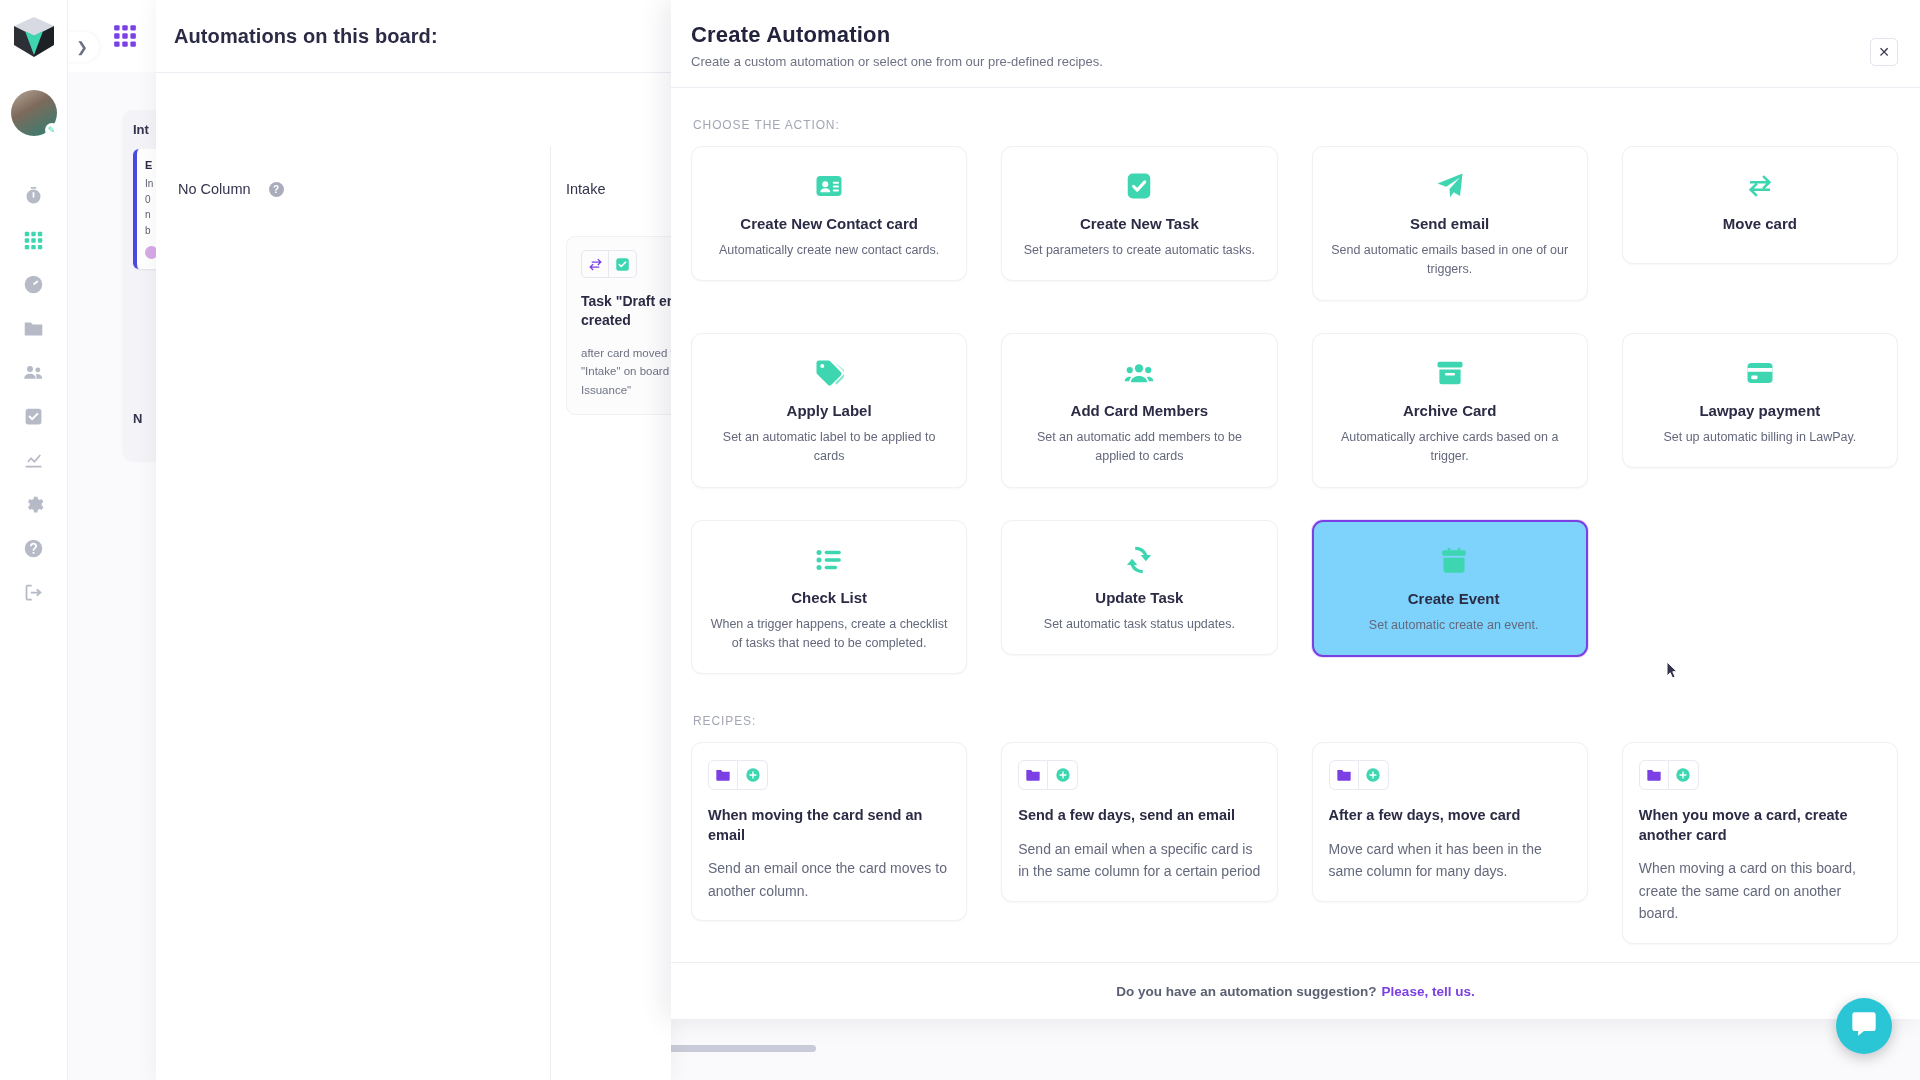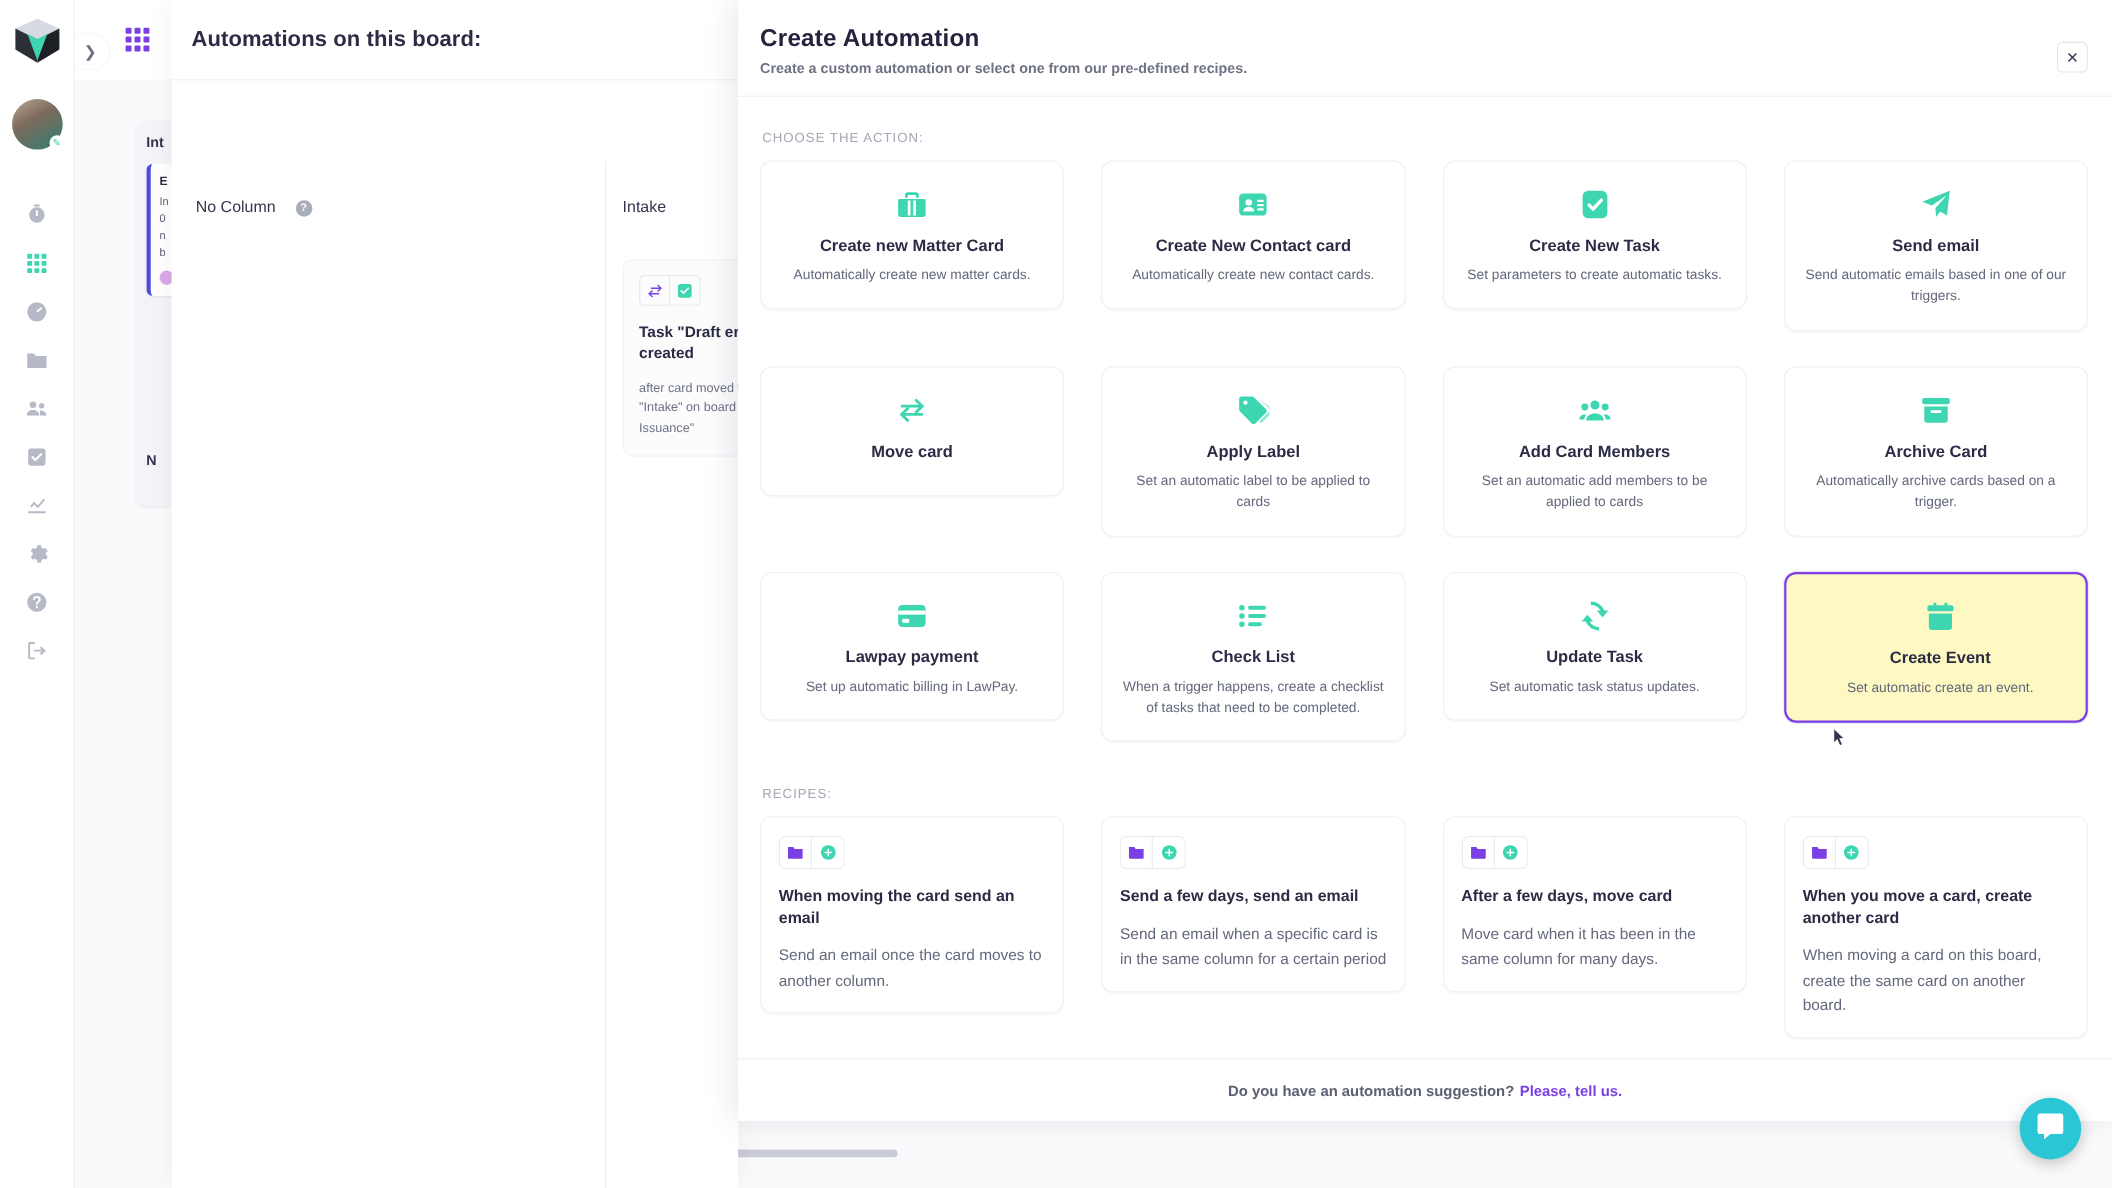--- a/index.html
+++ b/index.html
@@ -122,21 +122,21 @@
   .auto-card-sub{ font-size:11.5px; color:#6e7285; line-height:1.6;}
 
   
   .modal{
     position:absolute; left:671px; top:0; width:1249px; height:1019px;
     background:#fff; z-index:40; box-shadow:-6px 0 26px rgba(20,20,50,.09);
     display:flex; flex-direction:column;
   }
   .modal-head{ padding:22px 30px 18px 20px; position:relative; }
   .modal-title{ font-size:22px; font-weight:600; color:#23233d; letter-spacing:.2px; }
-  .modal-sub{ font-size:13px; color:#6f7284; margin-top:6px;font-weight:bold; }
+  .modal-sub{ font-size:13px; color:#6f7284; margin-top:6px; }
   .modal-close{
     position:absolute; right:22px; top:38px; width:28px; height:28px;
     border:1px solid #e3e4ec; border-radius:5px; background:#fff;
     display:flex; align-items:center; justify-content:center;
     font-size:14px; color:#3c3c56; cursor:pointer;
   }
   .modal-rule{ height:1px; background:#eceef3; margin:0; }
   .modal-body{ flex:1; padding:30px 22px 0 20px; overflow:hidden; }
 
   .section-label{
@@ -147,21 +147,21 @@
     display:grid; grid-template-columns:repeat(4,1fr); gap:32px 34px;
     align-items:start;
   }
   .act-card{
     border:1px solid #f0f0f5; border-radius:11px; background:#fff;
     padding:22px 16px 20px; text-align:center; cursor:pointer;
     box-shadow:0 1px 2px rgba(25,25,60,.035);
     min-height:118px;
   }
   .act-card.selected{
-    border:2px solid #7b3fe4; background:#fef9c3;
+    border:2px solid #7b3fe4; background:#7dd3fc;
     box-shadow:0 0 0 1px rgba(123,63,228,.15);
     padding-left:24px;
   }
   .act-ico{ height:34px; display:flex; align-items:center; justify-content:center; color:#3dd6b0; margin-bottom:12px; }
   .act-ico svg{ width:30px; height:30px; fill:currentColor; }
   .act-title{ font-size:15px; font-weight:700; color:#2b2b45; margin-bottom:9px; }
   .act-sub{ font-size:12.5px; color:#64687c; line-height:1.55; }
 
   .recipes-wrap{ margin-top:40px; }
   .rec-card{
@@ -385,29 +385,20 @@
       </div>
     </div>
     <div class="modal-rule"></div>
 
     <div class="modal-body">
       <div class="section-label">CHOOSE THE ACTION:</div>
       <div class="grid4" id="actions-grid">
           <div class="act-card">
             <div class="act-ico">
               <svg viewBox="0 0 24 24">
-                <path d="M9 3h6a2 2 0 012 2v2h-2V5H9v2H7V5a2 2 0 012-2zM3 8h18a1 1 0 011 1v10a2 2 0 01-2 2H4a2 2 0 01-2-2V9a1 1 0 011-1zm6 1v11h2V9zm4 0v11h2V9z"></path>
-              </svg>
-            </div>
-            <div class="act-title">Create new Matter Card</div>
-            <div class="act-sub">Automatically create new matter cards.</div>
-          </div>
-          <div class="act-card">
-            <div class="act-ico">
-              <svg viewBox="0 0 24 24">
                 <rect x="2" y="4" width="20" height="16" rx="3"></rect>
                 <circle cx="9" cy="10.5" r="2.4" fill="#fff"></circle>
                 <path d="M5 17c0-2.2 1.8-3.2 4-3.2s4 1 4 3.2z" fill="#fff"></path>
                 <rect x="15" y="8.5" width="5" height="1.6" rx=".8" fill="#fff"></rect>
                 <rect x="15" y="11.6" width="5" height="1.6" rx=".8" fill="#fff"></rect>
                 <rect x="15" y="14.7" width="5" height="1.6" rx=".8" fill="#fff"></rect>
               </svg>
             </div>
             <div class="act-title">Create New Contact card</div>
             <div class="act-sub">Automatically create new contact cards.</div>

